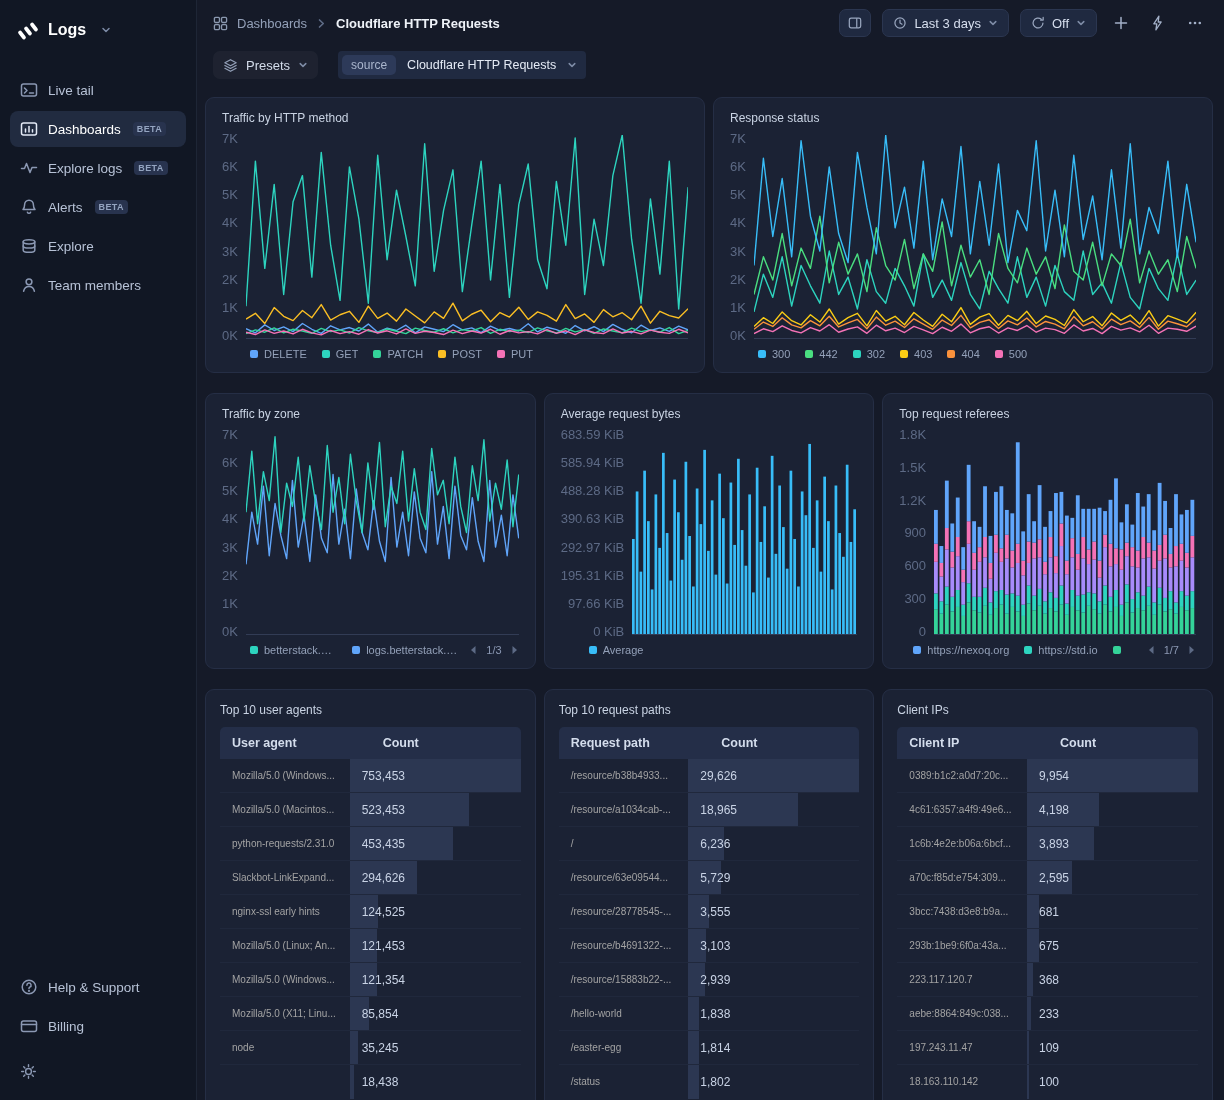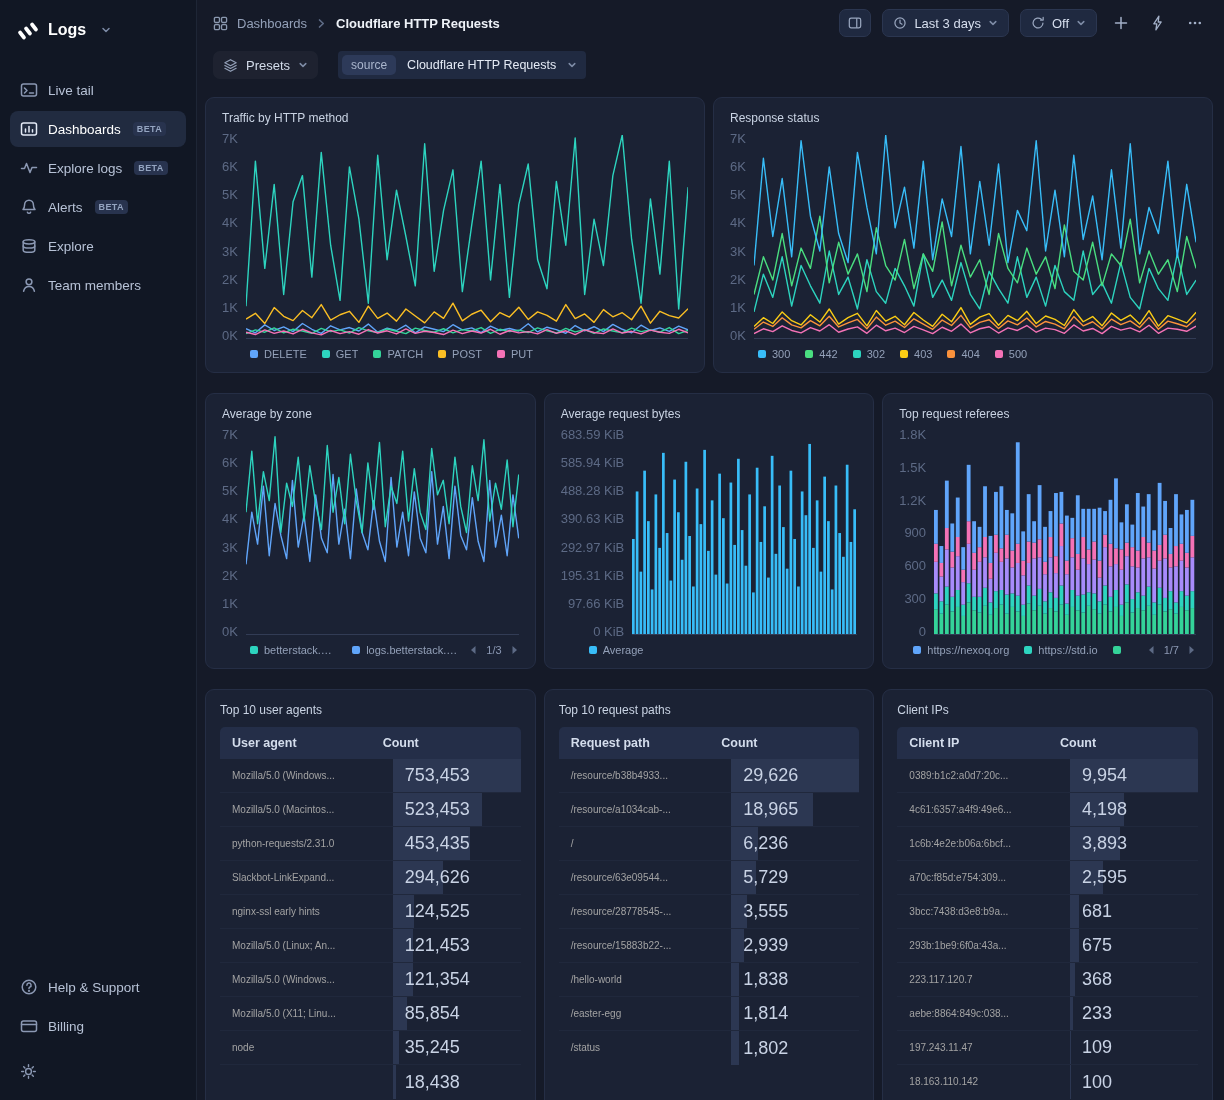--- a/index.html
+++ b/index.html
@@ -72,21 +72,21 @@
 
   
   .table-card{height:420px;padding:13px 14px 12px}
   .thead{display:flex;background:#242e48;border-radius:5px 5px 0 0;height:32px;align-items:center;font-size:12.5px;color:#d4ddec;font-weight:700;flex-shrink:0}
   .th.name{flex:1;padding-left:12px;min-width:0}
   .th.count{width:150px;padding-left:12px;flex-shrink:0}
   .tbody{display:flex;flex-direction:column}
   .trow{display:flex;height:34px;border-bottom:1px solid #20283c;cursor:default}
   .trow:last-child{border-bottom:none}
   .tc.name{flex:1;padding:0 10px 0 12px;font-size:10px;color:#a3a3a3;min-width:0;white-space:nowrap;overflow:hidden;text-overflow:ellipsis;line-height:34px}
-  .tc.count{width:128px;flex-shrink:0;position:relative;display:flex;align-items:center;padding-left:12px;font-size:18px;color:#c9d3e5;overflow:hidden}
+  .tc.count{width:171px;flex-shrink:0;position:relative;display:flex;align-items:center;padding-left:12px;font-size:12px;color:#c9d3e5;overflow:hidden}
   .cbar{position:absolute;left:0;top:0;bottom:0;background:#2c3752}
   .tc.count span{position:relative}
 </style>
 </head>
 <body>
 
 <div class="app">
 
   <aside class="sidebar">
     <div class="logo-row">
@@ -407,21 +407,21 @@
                   <span class="sw" style="background: rgb(244, 114, 182);"></span>
                   <span class="lb">500</span>
                 </span>
               </div>
           </div>
         </div>
       </div>
 
       <div class="grid3">
         <div class="card chart-card">
-          <div class="card-title">Average by zone</div>
+          <div class="card-title">Traffic by zone</div>
           <div class="chart-body">
             <div class="yaxis">
                 <div>7K</div>
                 <div>6K</div>
                 <div>5K</div>
                 <div>4K</div>
                 <div>3K</div>
                 <div>2K</div>
                 <div>1K</div>
                 <div>0K</div>
@@ -953,20 +953,27 @@
                 </div>
               </div>
               <div class="trow">
                 <div class="tc name">/resource/28778545-...</div>
                 <div class="tc count">
                   <div class="cbar" style="width: 12%;"></div>
                   <span>3,555</span>
                 </div>
               </div>
               <div class="trow">
+                <div class="tc name">/resource/b4691322-...</div>
+                <div class="tc count">
+                  <div class="cbar" style="width: 10.5%;"></div>
+                  <span>3,103</span>
+                </div>
+              </div>
+              <div class="trow">
                 <div class="tc name">/resource/15883b22-...</div>
                 <div class="tc count">
                   <div class="cbar" style="width: 9.9%;"></div>
                   <span>2,939</span>
                 </div>
               </div>
               <div class="trow">
                 <div class="tc name">/hello-world</div>
                 <div class="tc count">
                   <div class="cbar" style="width: 6.2%;"></div>

